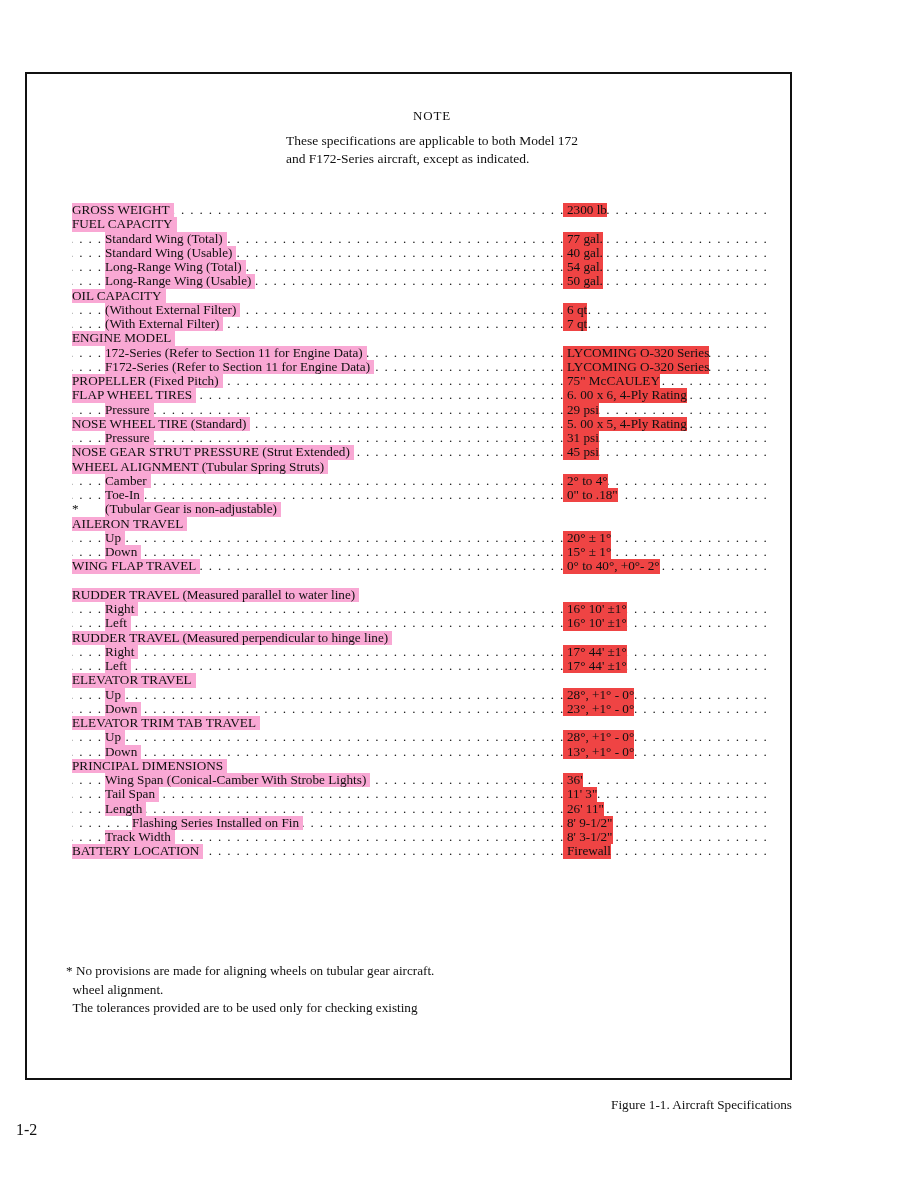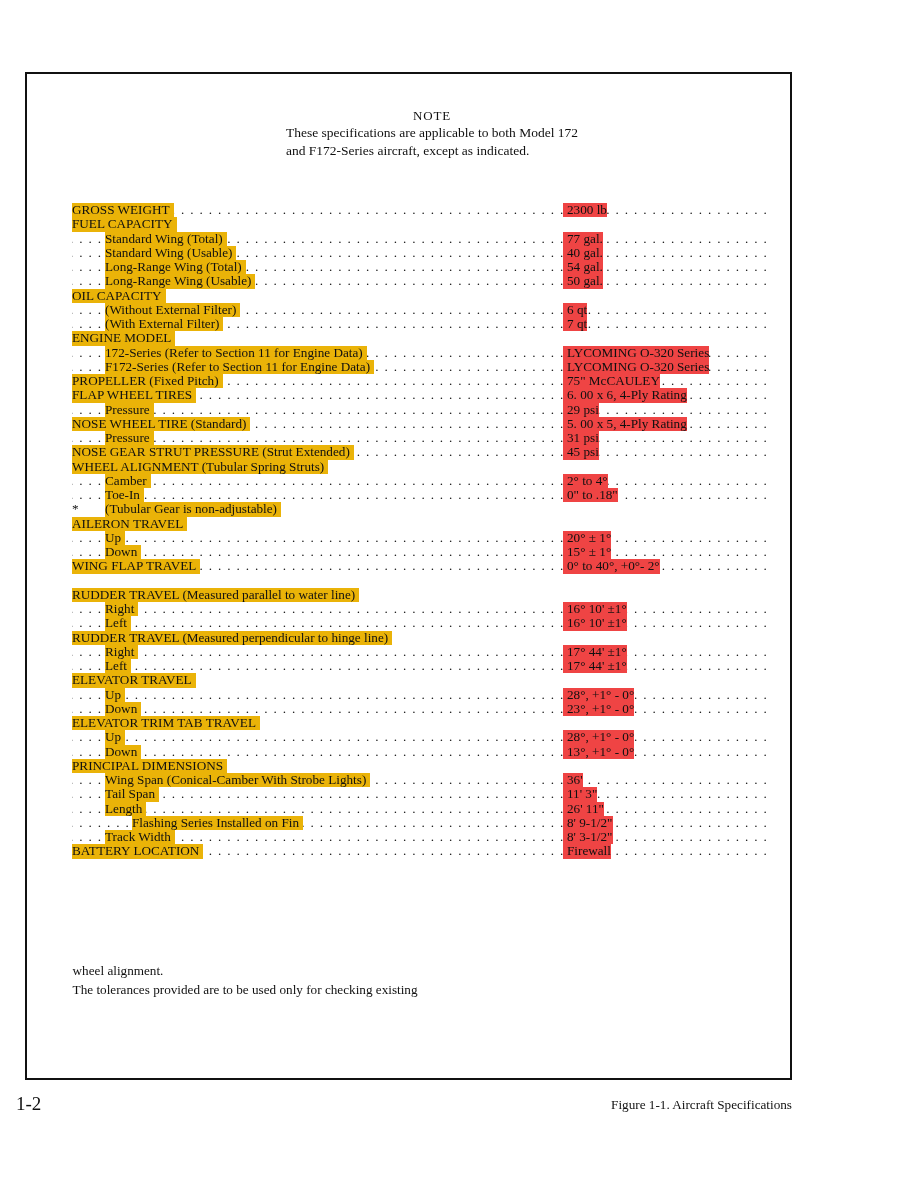--- a/index.html
+++ b/index.html
@@ -34,21 +34,21 @@
     top: 108px;
     width: 814px;
     text-align: center;
   }
   #note-title {
     font-size: 13px;
     letter-spacing: 0.8px;
     line-height: 15px;
   }
   #note-body {
-    margin-top: 1px;
+    margin-top: 9px;
     font-size: 13.5px;
     line-height: 18px;
     display: inline-block;
     text-align: left;
   }
   #note-body .note-line { display: block; white-space: pre; }
 
   
   #spec-list {
     position: absolute;
@@ -62,21 +62,21 @@
     height: 14.25px;
     line-height: 14.25px;
     white-space: nowrap;
   }
   .spec-row.blank { }
   .spec-label {
     position: absolute;
     left: 0;
     top: 0;
     white-space: nowrap;
-    background: #eab308;
+    background: #f9a8d4;
     padding-right: 4px;
     z-index: 2;
   }
   .spec-row.indent .spec-label { left: 33px; }
   .spec-row.indent2 .spec-label { left: 60px; }
   .leader {
     position: absolute;
     left: 0;
     right: 0;
     top: 0;
@@ -127,22 +127,22 @@
     position: absolute;
     left: 25px;
     top: 1097px;
     width: 767px;
     text-align: right;
     font-size: 13.2px;
   }
   #folio {
     position: absolute;
     left: 16px;
-    top: 1093px;
-    font-size: 19px;
+    top: 1121px;
+    font-size: 16px;
   }
 </style>
 </head>
 <body>
 
 <div id="page-border"></div>
 
 <div id="note-block">
   <div id="note-title">NOTE</div>
   <div id="note-body">
@@ -435,18 +435,19 @@
     <div class="spec-row">
       <span class="leader">
         <span>..............................................................................................................</span>
       </span>
       <span class="spec-label">BATTERY LOCATION</span>
       <span class="spec-value">Firewall</span>
     </div>
   </div>
 
 <div id="footnote">
+  <span class="fn-line"><span class="fn-star">*</span> <span>No provisions are made for aligning wheels on tubular gear aircraft.</span></span>
   <span class="fn-line">&nbsp;&nbsp;<span>wheel alignment.</span></span>
   <span class="fn-line">&nbsp;&nbsp;<span>The tolerances provided are to be used only for checking existing</span></span>
 </div>
 
 <div id="figure-caption">Figure 1-1.  Aircraft Specifications</div>
 <div id="folio">1-2</div>
 
 </body></html>

